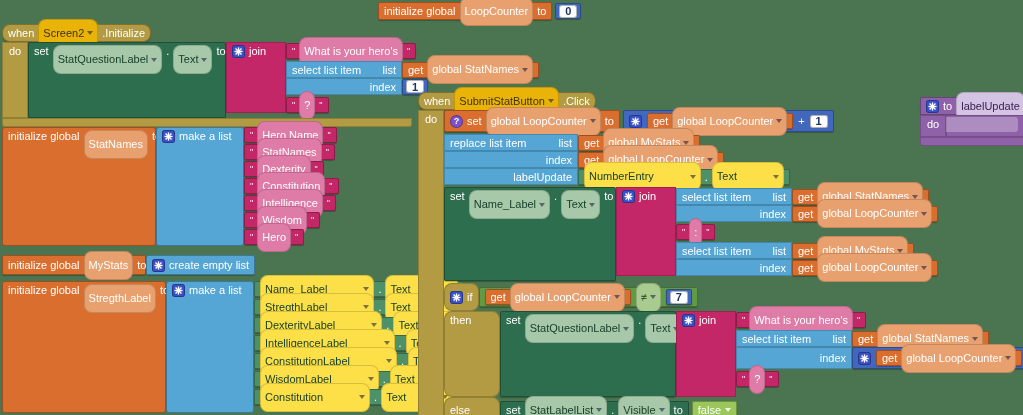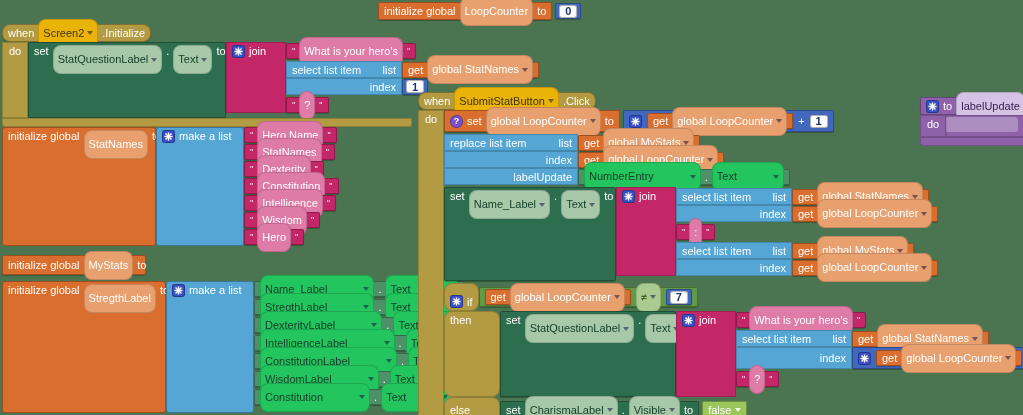--- a/index.html
+++ b/index.html
@@ -20,21 +20,21 @@
   .dgreen{background:#2d6e4e;}
   .cgreen{background:#4e9168;}
   .lgreen{background:#609b46;}
   .logic{background:#9ac65a;}
   .purple{background:#8e61a8;}
   .field{display:inline-flex;align-items:center;gap:3px;border-radius:8px;padding:0 5px;height:29px;
          line-height:13px;white-space:nowrap;box-shadow:inset 0 0 0 1px rgba(0,0,0,.15);}
   .f-orange{background:#e8a06f;color:#fff;}
   .f-pink{background:#de7ba6;color:#fff;}
   .f-sage{background:#a8c8aa;color:#17402a;}
-  .f-green{background:#22c55e;color:#17402a;gap:36px;}
+  .f-green{background:#fde047;color:#17402a;gap:36px;}
   .f-gold{background:#eab308;color:#3f3410;}
   .f-purple{background:#d5c3e4;color:#3a2352;}
   .f-logic{background:#a9cb8f;color:#1d3d12;}
   .num{background:#fff;color:#1d3468;border-radius:3px;min-width:10px;height:13px;display:inline-flex;
        align-items:center;justify-content:center;font-weight:bold;padding:0 4px;box-shadow:inset 0 0 0 1px rgba(0,0,0,.3);}
   .dd{width:0;height:0;border-left:3px solid transparent;border-right:3px solid transparent;
       border-top:4px solid rgba(20,20,60,.55);flex:none;}
   .dd-light{border-top-color:rgba(255,255,255,.85);}
   .gear{width:13px;height:13px;border-radius:3px;background:#3a50c8;display:flex;align-items:center;
         justify-content:center;flex:none;box-shadow:inset 0 0 0 1px rgba(0,0,0,.3);}
@@ -241,20 +241,34 @@
 
   <div class="abs" style="left:2px;top:255px">
     <div class="row">
       <div class="blk orange h20" style="width:132px">
         <span>initialize global</span>
         <span class="field f-orange">
             <span>MyStats</span>
           </span>
         <span>to</span>
       </div>
+      <div class="blk lblue h20">
+        <span class="gear">
+            <svg viewBox="0 0 10 10" width="9" height="9">
+              <g stroke="#fff" stroke-width="1.5">
+                <line x1="5" y1="0.5" x2="5" y2="9.5"></line>
+                <line x1="0.5" y1="5" x2="9.5" y2="5"></line>
+                <line x1="1.7" y1="1.7" x2="8.3" y2="8.3"></line>
+                <line x1="8.3" y1="1.7" x2="1.7" y2="8.3"></line>
+              </g>
+              <circle cx="5" cy="5" r="2" fill="#fff"></circle>
+            </svg>
+          </span>
+        <span>create empty list</span>
+      </div>
     </div>
   </div>
 
   <div class="abs" style="left:2px;top:281px">
     <div class="rowt">
       <div class="orange initcol" style="width:152px;height:126px">
         <span>initialize global</span>
         <span class="field f-orange">
             <span>StregthLabel</span>
           </span>
@@ -541,21 +555,21 @@
                       </span>
                     </div>
                 </div>
               </div>
             </div>
           </div>
         </div>
 
         <div class="col">
           <div class="row">
-            <div class="gold ifcell" style="height:22px;align-items:flex-end">
+            <div class="gold ifcell" style="height:22px;align-items:center">
               <span class="gear">
                   <svg viewBox="0 0 10 10" width="9" height="9">
                     <g stroke="#fff" stroke-width="1.5">
                       <line x1="5" y1="0.5" x2="5" y2="9.5"></line>
                       <line x1="0.5" y1="5" x2="9.5" y2="5"></line>
                       <line x1="1.7" y1="1.7" x2="8.3" y2="8.3"></line>
                       <line x1="8.3" y1="1.7" x2="1.7" y2="8.3"></line>
                     </g>
                     <circle cx="5" cy="5" r="2" fill="#fff"></circle>
                   </svg>
@@ -670,21 +684,21 @@
               </div>
             </div>
           </div>
           <div class="row">
             <div class="gold ifcell" style="width:44px;height:20px;align-items:center">
                 <span>else</span>
               </div>
             <div class="blk dgreen">
               <span>set</span>
               <span class="field f-sage">
-                  <span>CharismaLabel</span>
+                  <span>StatLabelList</span>
                   <span class="dd"></span>
                 </span>
               <span>.</span>
               <span class="field f-sage">
                   <span>Visible</span>
                   <span class="dd"></span>
                 </span>
               <span>to</span>
             </div>
             <div class="blk logic" style="margin-left:3px;color:#fff">

